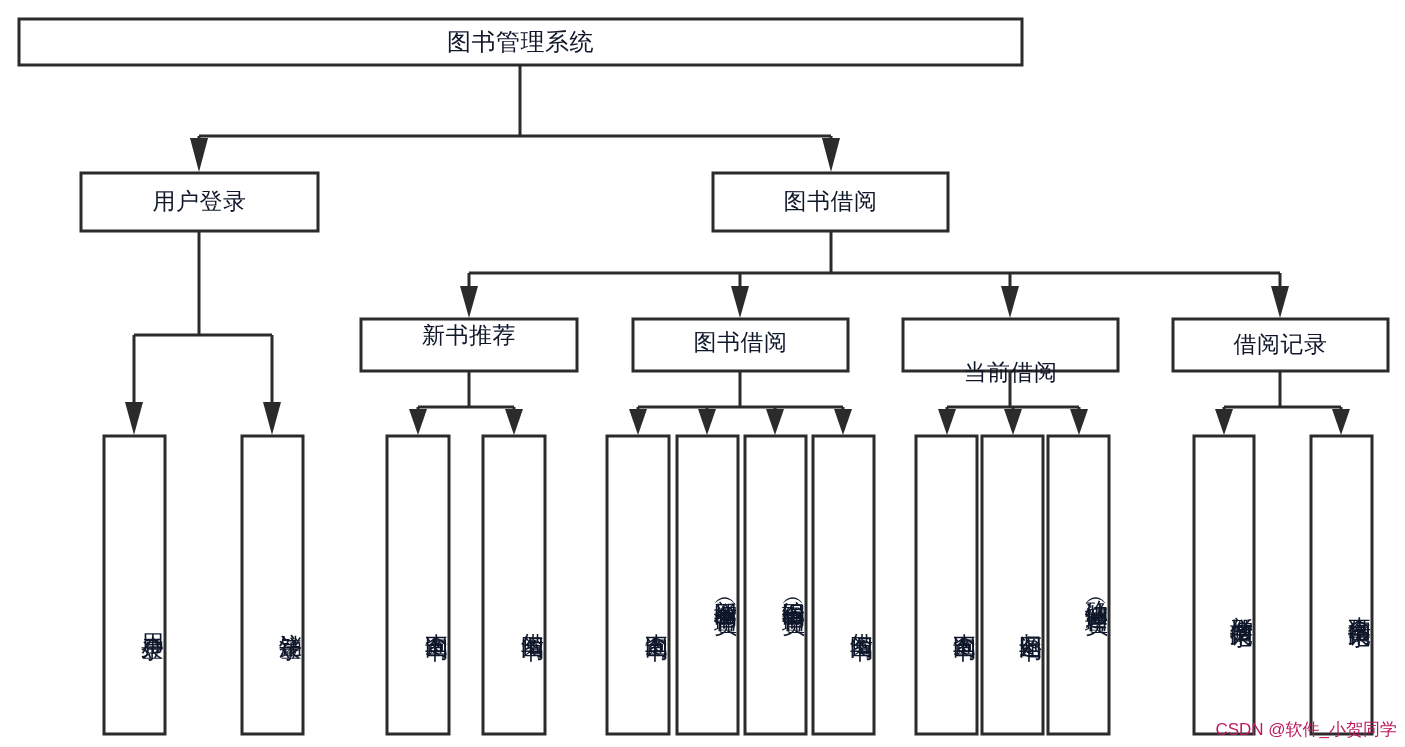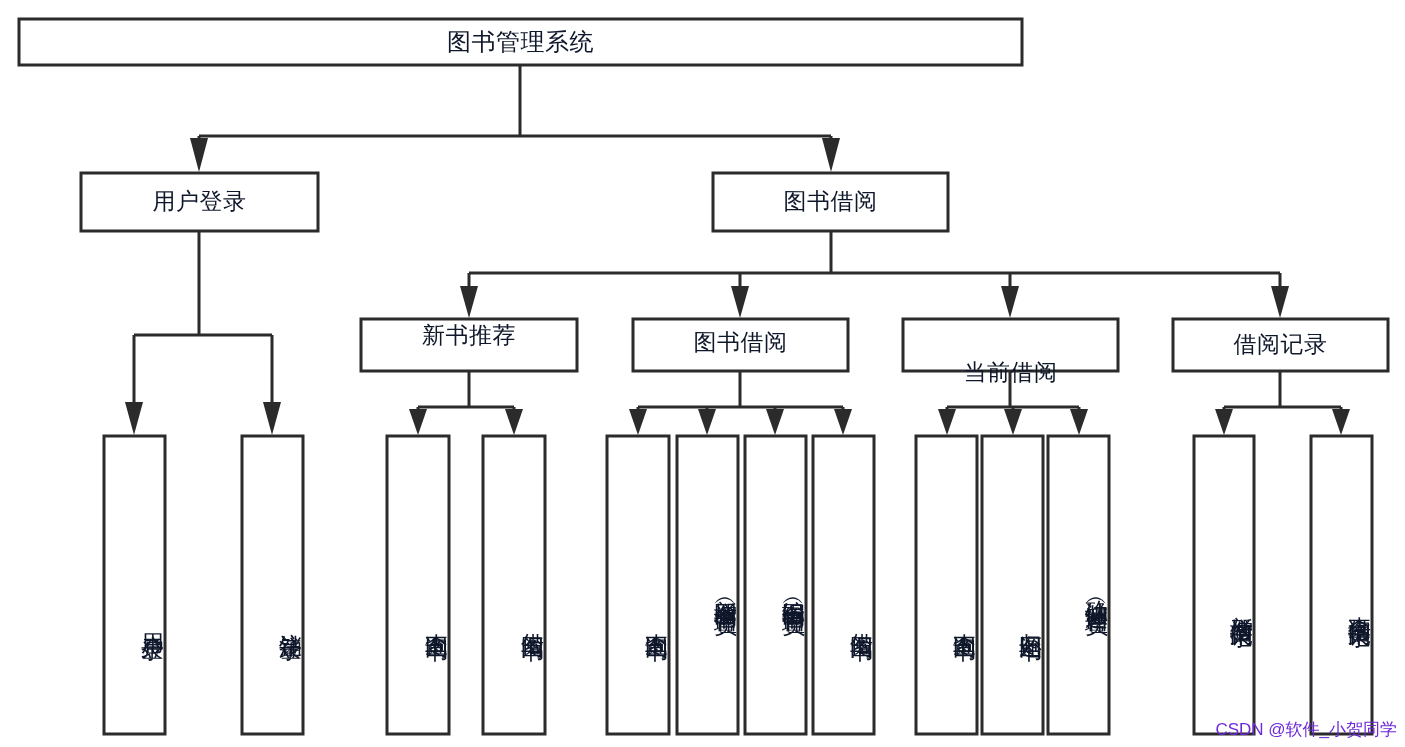--- a/index.html
+++ b/index.html
@@ -67,21 +67,21 @@
     box-sizing: border-box;
   }
   .node-label.root {
     font-size: 24px;
   }
   .watermark {
     position: absolute;
     right: 8px;
     bottom: 6px;
     font-size: 17px;
-    color: #6d28d9;
+    color: #be185d;
     font-family: "Liberation Sans", "DejaVu Sans", sans-serif;
     white-space: nowrap;
     pointer-events: none;
   }
 </style>
 </head>
 <body>
 
 <div id="diagram-canvas">
 

